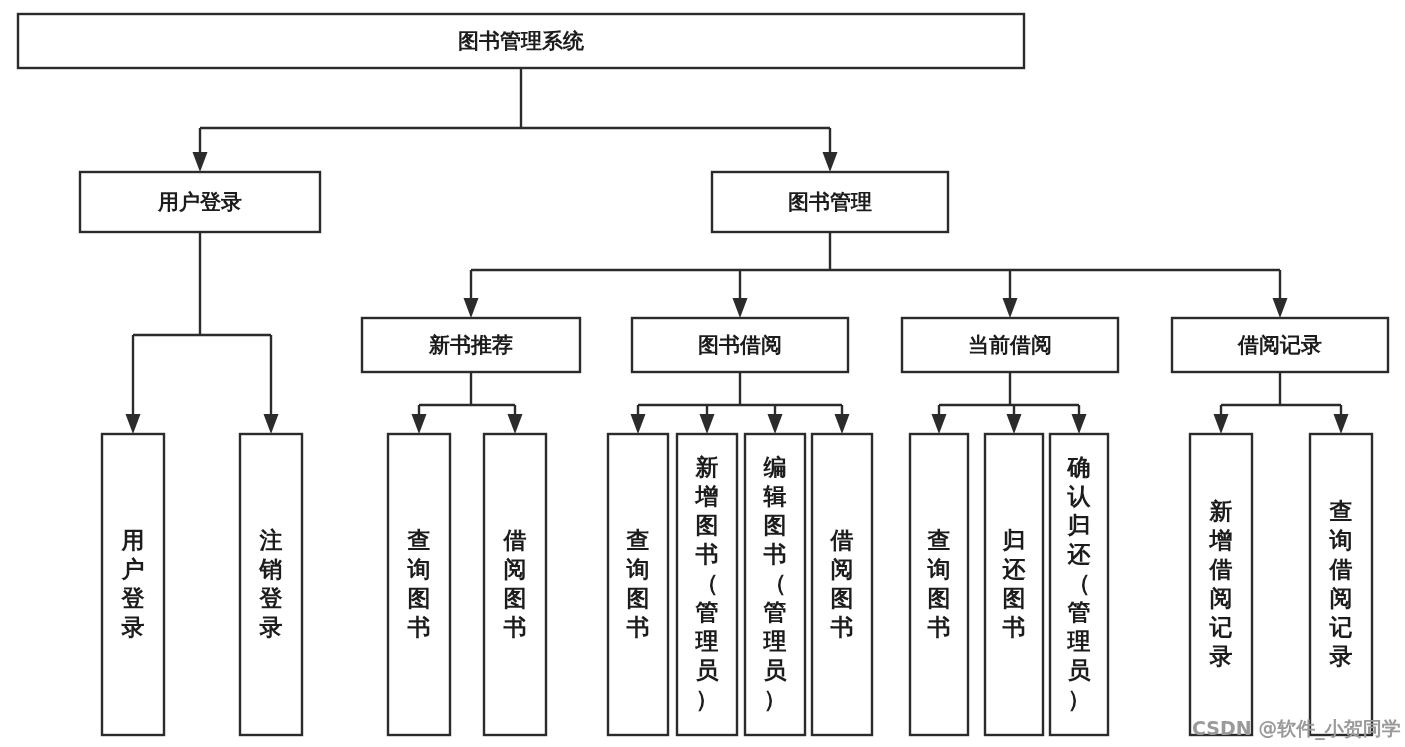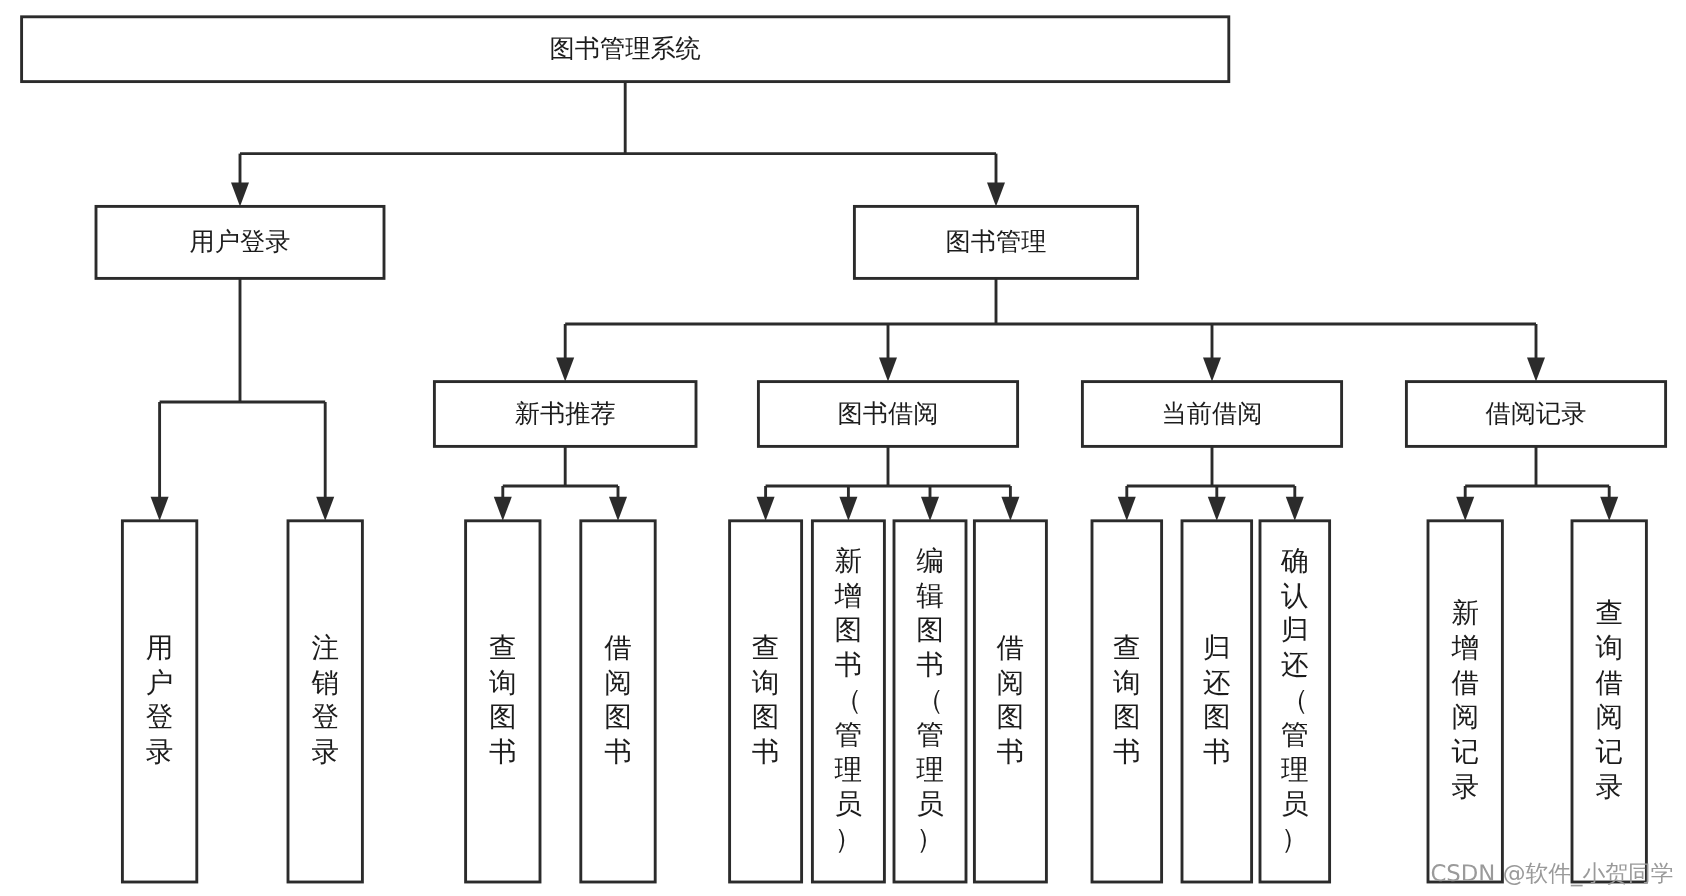--- a/index.html
+++ b/index.html
@@ -14,20 +14,21 @@
     overflow: hidden;
     font-family: "DejaVu Sans", "Liberation Sans", sans-serif;
     position: relative;
   }
   #diagram-root {
     position: absolute;
     left: 0;
     top: 0;
     width: 1405px;
     height: 577px;
+    font-weight: bold;
   }
   svg.diagram-canvas {
     display: block;
     width: 1405px;
     height: 747px;
   }
   .node-box {
     fill: #ffffff;
     stroke: #2b2b2b;
     stroke-width: 2.4;

